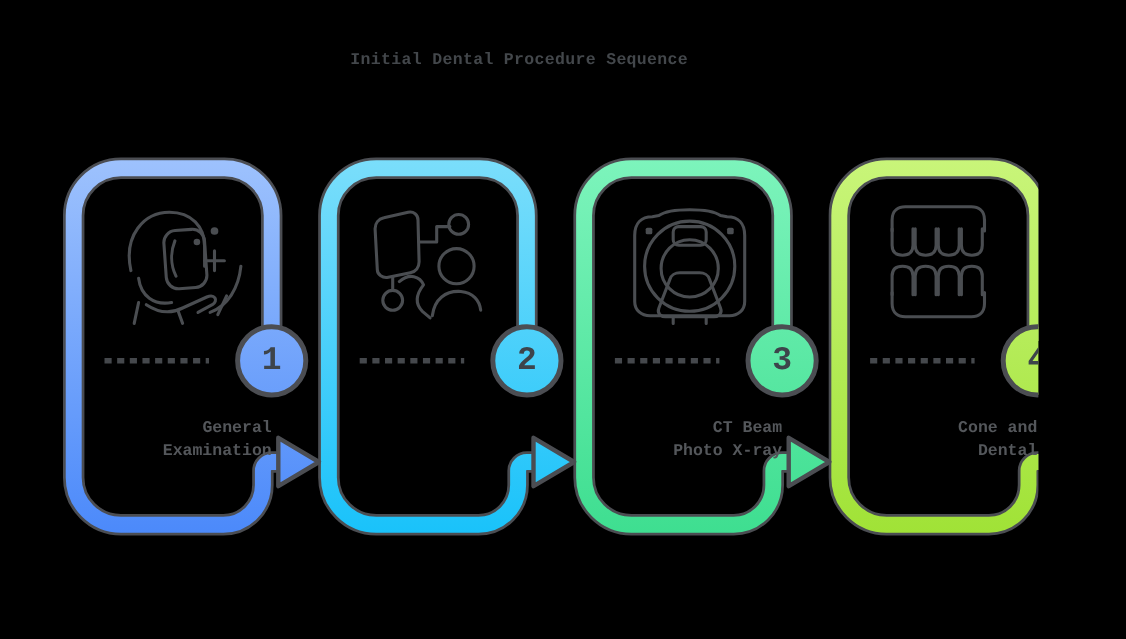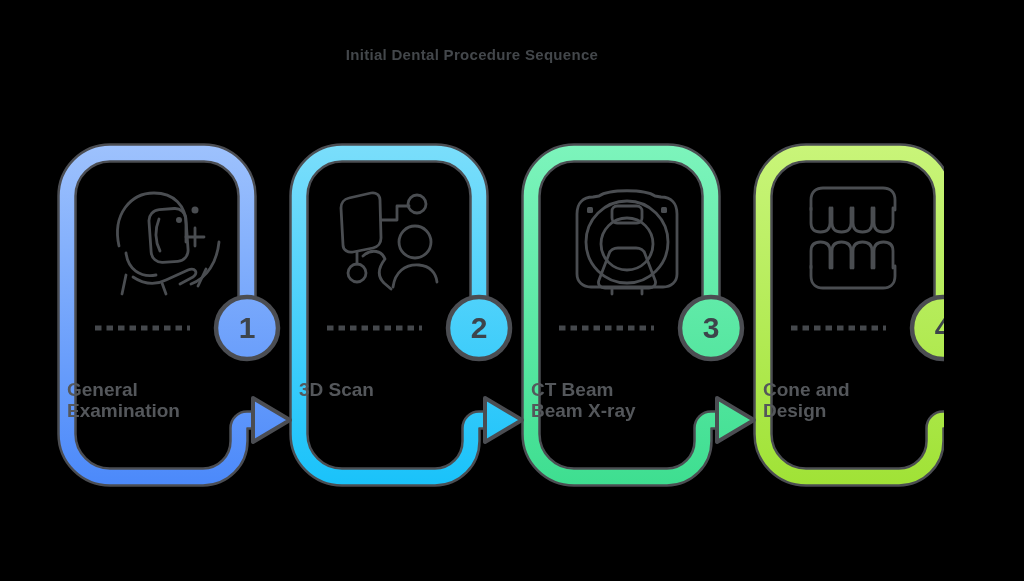--- a/index.html
+++ b/index.html
@@ -1,35 +1,35 @@
 <!DOCTYPE html>
 <html><head>
 <meta charset="utf-8">
 <style>
   html,body{margin:0;padding:0;background:#000;}
   .stage{position:relative;width:944px;height:581px;background:#000000;overflow:hidden;
-         font-family:Liberation Sans, sans-serif;}
+         font-family:Liberation Mono, monospace;}
   .title{position:absolute;top:46px;left:0;width:100%;text-align:center;
          font-size:15px;font-weight:bold;color:#43474b;letter-spacing:.3px;}
   .step-card{position:absolute;top:140px;width:250px;height:370px;}
   .frame{position:absolute;left:0;top:0;width:250px;height:370px;}
   .outline{fill:none;stroke:#4b4d52;stroke-width:19.5;}
   .band{fill:none;stroke-width:14.5;}
   .dashes{fill:none;stroke:#45484c;stroke-width:5;stroke-dasharray:6.5 5;}
   .arrowhead{stroke:#4b4d52;stroke-width:4;stroke-linejoin:round;}
   .badge{stroke:#4b4d52;stroke-width:4.5;}
   .icon{position:absolute;left:38px;top:40px;width:136px;height:116px;}
   .icon path,.icon rect,.icon circle{fill:none;stroke:#4a4d51;stroke-width:2.8;
         stroke-linecap:round;stroke-linejoin:round;}
   .icon .fill{fill:#4a4d51;stroke:none;}
   .num{position:absolute;left:165px;top:163px;width:50px;height:50px;
        display:flex;align-items:center;justify-content:center;
        font-size:30px;font-weight:bold;color:#3d444b;}
-  .label{position:absolute;left:10px;top:239px;width:180px;text-align:left;
-         font-size:19px;font-weight:bold;color:#54575b;line-height:21px;}
+  .label{position:absolute;left:10px;top:239px;width:180px;text-align:right;
+         font-size:15px;font-weight:bold;color:#54575b;line-height:21px;}
 </style>
 </head>
 <body>
 
 <div class="stage">
 
   <div class="title">Initial Dental Procedure Sequence</div>
 
   <div class="step-card" style="left:57px;z-index:4;">
     <svg class="frame" viewBox="0 0 250 370">
@@ -84,24 +84,20 @@
       <path d="M14,28 C14,23 17,19 22,18 L44,13 C49,12 53,15 53,20 L54,58 C54,63 51,67 46,68 L26,72 C21,73 16,70 16,65 Z"></path>
       <path d="M54,40 L70,40 M70,40 L70,26 M70,26 L82,26"></path>
       <circle cx="90" cy="24" r="9"></circle>
       <path d="M30,72 L30,84"></path>
       <circle cx="30" cy="93" r="9"></circle>
       <circle cx="88" cy="62" r="16"></circle>
       <path d="M36,76 C45,68 55,71 58,79 C51,88 50,96 57,103 L64,109"></path>
       <path d="M66,107 C68,92 78,84 92,85 C103,86 109,93 110,102"></path>
     </svg>
     <div class="num">2</div>
-    <div class="label">
-      <div>3D Scan</div>
-      <div></div>
-    </div>
   </div>
 
   <div class="step-card" style="left:521px;z-index:2;">
     <svg class="frame" viewBox="0 0 250 370">
       <defs>
         <linearGradient id="g3" x1="0" y1="3" x2="0" y2="347" gradientUnits="userSpaceOnUse">
           <stop offset="0" stop-color="#7df4bc"></stop>
           <stop offset="1" stop-color="#3ede90"></stop>
         </linearGradient>
       </defs>
@@ -117,21 +113,21 @@
       <rect class="fill" x="102" y="27" width="6" height="6" rx="1.5"></rect>
       <circle cx="68" cy="62" r="41"></circle>
       <circle cx="68" cy="64" r="26"></circle>
       <rect x="53" y="26" width="30" height="17" rx="5"></rect>
       <path d="M40,100 L50,74 C51,70 55,68 59,68 L77,68 C81,68 85,70 86,74 L96,100 C98,105 94,108 90,108 L46,108 C42,108 38,105 40,100 Z"></path>
       <path d="M53,108 L53,114 M83,108 L83,114"></path>
     </svg>
     <div class="num">3</div>
     <div class="label">
       <div>CT Beam</div>
-      <div>Beam X-ray</div>
+      <div>Photo X-ray</div>
     </div>
   </div>
 
   <div class="step-card" style="left:753px;z-index:1;">
     <svg class="frame" viewBox="0 0 250 370">
       <defs>
         <linearGradient id="g4" x1="0" y1="3" x2="0" y2="347" gradientUnits="userSpaceOnUse">
           <stop offset="0" stop-color="#c9f57a"></stop>
           <stop offset="1" stop-color="#a0e236"></stop>
         </linearGradient>
@@ -150,17 +146,17 @@
       <path d="M83,28 L83,43 Q83,52 92.5,52 Q102,52 102,43 L102,28"></path>
       <path d="M20,86 L20,96 C20,105 26,108 32,108 L92,108 C98,108 104,105 104,96 L104,86"></path>
       <path d="M20,88 L20,71 Q20,62 29.5,62 Q39,62 39,71 L39,88"></path>
       <path d="M41,88 L41,71 Q41,62 50.5,62 Q60,62 60,71 L60,88"></path>
       <path d="M62,88 L62,71 Q62,62 71.5,62 Q81,62 81,71 L81,88"></path>
       <path d="M83,88 L83,71 Q83,62 92.5,62 Q102,62 102,71 L102,88"></path>
     </svg>
     <div class="num">4</div>
     <div class="label">
       <div>Cone and</div>
-      <div>Design</div>
+      <div>Dental</div>
     </div>
   </div>
 
 </div>
 
 </body></html>

